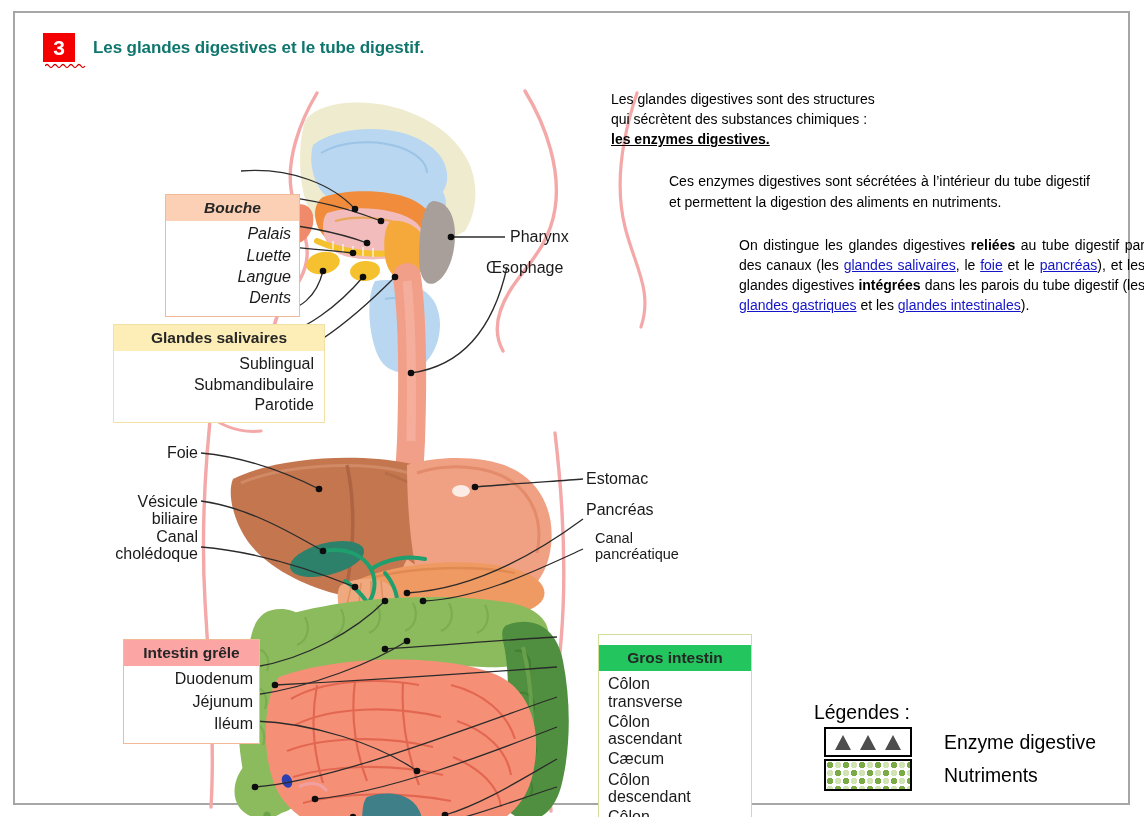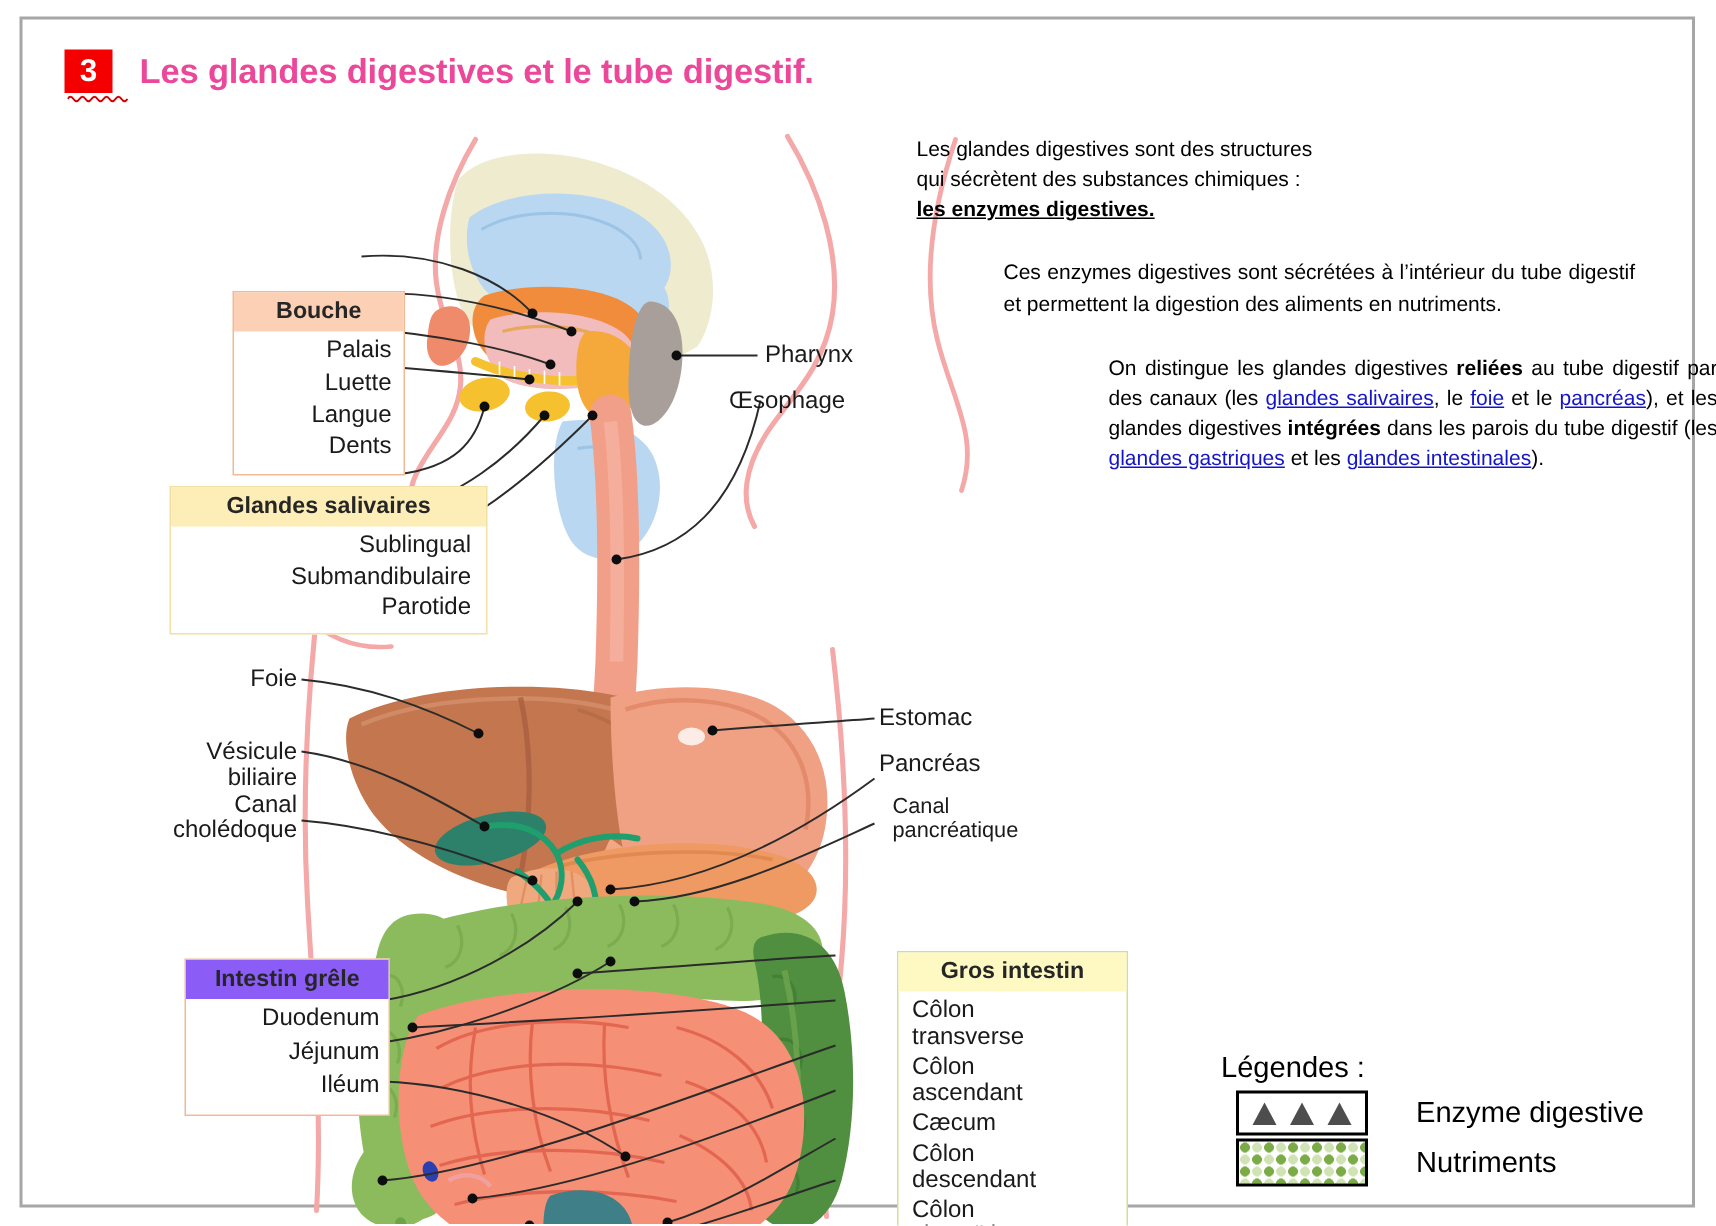--- a/index.html
+++ b/index.html
@@ -51,23 +51,23 @@
   }
   #badge-squiggle {
     position: absolute;
     left: 2px;
     bottom: -7px;
     width: 44px;
     height: 7px;
   }
   #title-text {
     margin-left: 18px;
-    color: #ec4899;
+    color: #0f766e;
     font-weight: bold;
-    font-size: 23px;
+    font-size: 17px;
     letter-spacing: -0.1px;
     white-space: nowrap;
   }
 
   
   #text-column {
     position: absolute;
     left: 596px;
     top: 76px;
     width: 534px;
@@ -190,24 +190,25 @@
   }
   .label-box .box-item {
     font-size: 16px;
     color: #1a1a1a;
     line-height: 1.08;
     white-space: pre-line;
   }
 
   
   #box-bouche {
-    left: 100px;
+    left: 110px;
     top: 113px;
-    width: 115px;
+    width: 135px;
     border: 1.5px solid #f2b996;
+    font-style: italic;
   }
   #box-bouche .box-header { background: #fbd0b4; }
   #box-bouche .box-items { text-align: right; }
   #box-bouche .box-item { margin-bottom: 4px; padding-right: 2px; }
 
   
   #box-salivaires {
     left: 58px;
     top: 243px;
     width: 212px;
@@ -217,32 +218,32 @@
   #box-salivaires .box-items { text-align: right; padding-right: 10px; }
   #box-salivaires .box-item { margin-bottom: 3px; }
 
   
   #box-intestin-grele {
     left: 68px;
     top: 558px;
     width: 137px;
     border: 1.5px solid #f2b996;
   }
-  #box-intestin-grele .box-header { background: #8b5cf6; }
+  #box-intestin-grele .box-header { background: #fca5a5; }
   #box-intestin-grele .box-items { text-align: right; padding-right: 6px; }
   #box-intestin-grele .box-item { margin-bottom: 5px; }
 
   
   #box-gros-intestin {
     left: 543px;
     top: 553px;
     width: 154px;
     border: 1.5px solid #cfdf9a;
   }
-  #box-gros-intestin .box-header { background: #fef9c3; }
+  #box-gros-intestin .box-header { background: #22c55e; margin-top: 10px; }
   #box-gros-intestin .box-items { text-align: left; padding-left: 9px; }
   #box-gros-intestin .box-item { margin-bottom: 3px; }
 
   
   .free-label {
     position: absolute;
     font-size: 16px;
     color: #1a1a1a;
     line-height: 1.08;
     white-space: pre-line;

